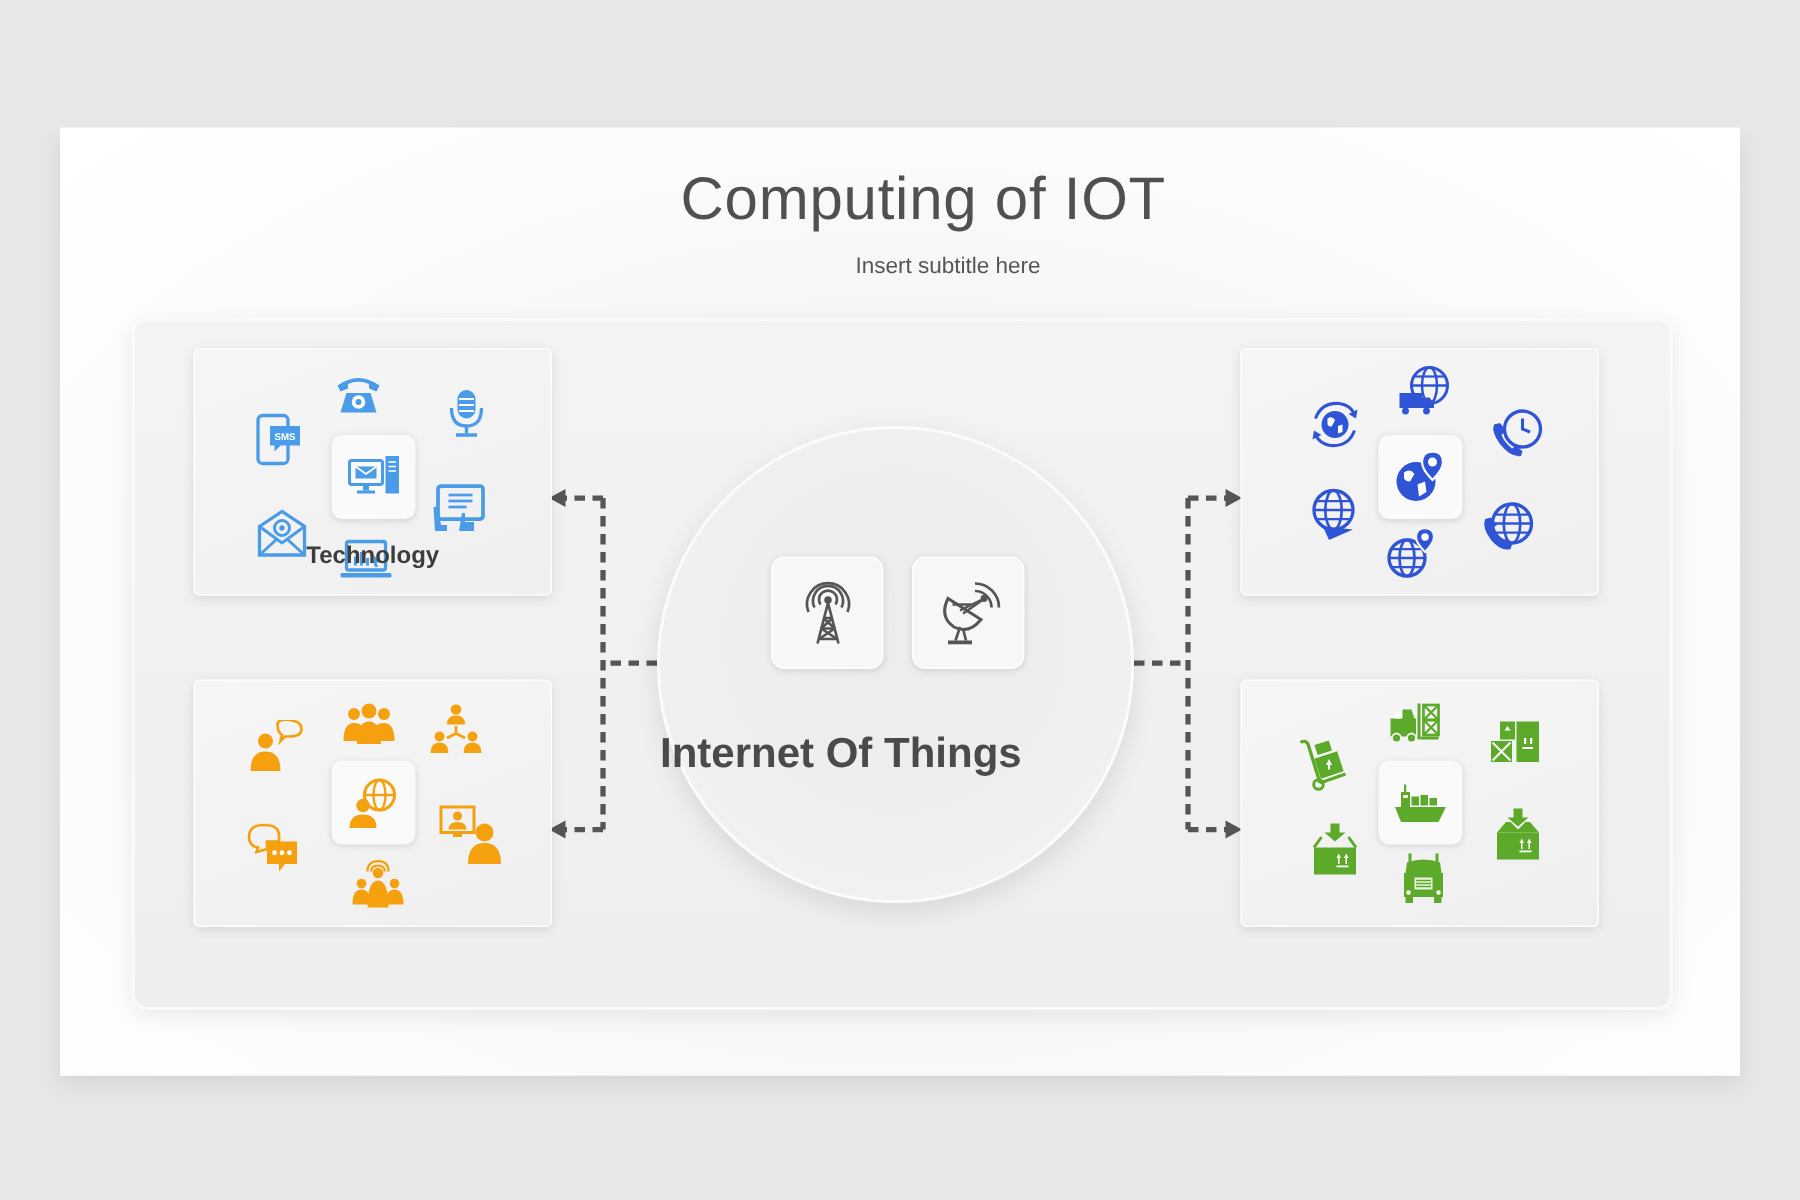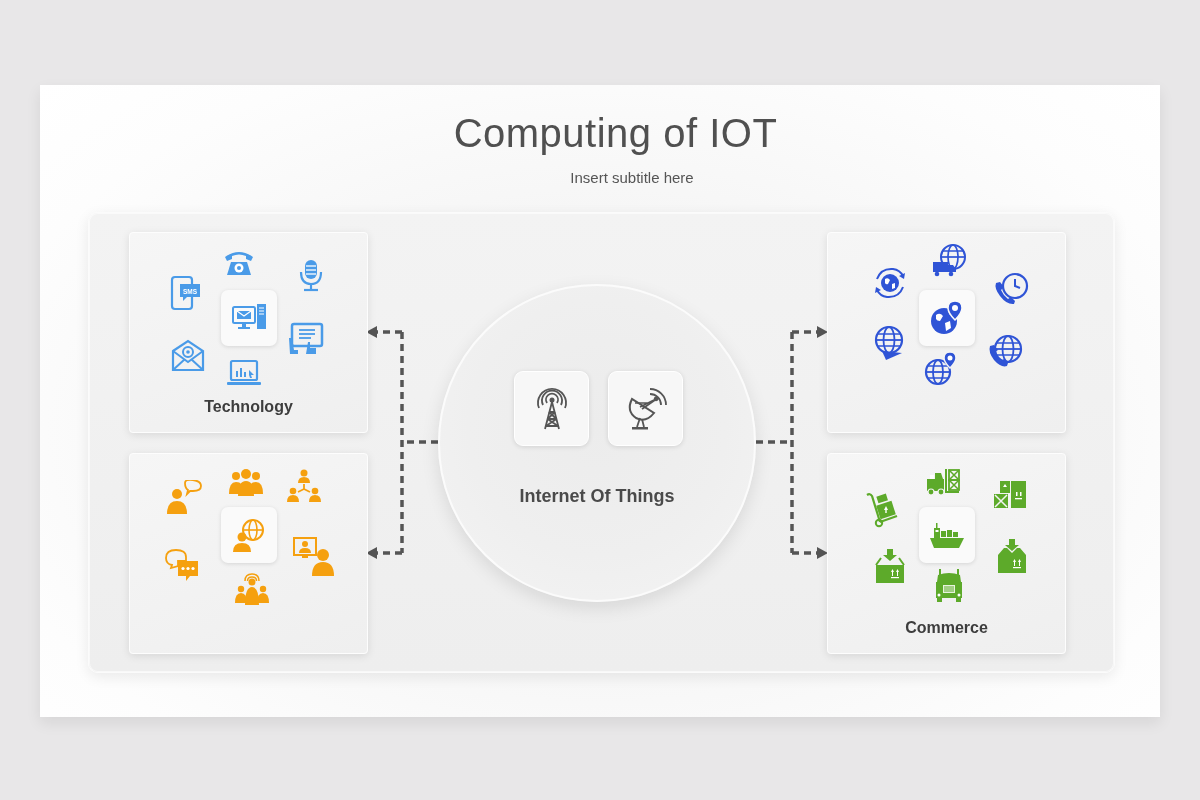--- a/index.html
+++ b/index.html
@@ -23,21 +23,21 @@
     font-size: 15px; color: #555; margin-left: 32px;
   }
   .frame {
     position: absolute; left: 48px; top: 127px; width: 1027px; height: 461px;
     border-radius: 10px;
     background: linear-gradient(180deg, #f3f3f3 0%, #eeeeee 100%);
     border: 1.5px solid #fbfbfb;
     box-shadow: 0 4px 14px rgba(0,0,0,0.08), inset 0 0 0 1px rgba(255,255,255,0.6);
   }
   .card {
-    position: absolute; width: 239px; height: 201px; border-radius: 4px;
+    position: absolute; width: 239px; height: 165px; border-radius: 4px;
     background: linear-gradient(160deg, #f6f6f6 0%, #efefef 100%);
     border: 1.5px solid #fdfdfd;
     box-shadow: 0 2px 8px rgba(0,0,0,0.10);
   }
   .card-label {
     position: absolute; left: 0; width: 100%; bottom: 16px; text-align: center;
     font-size: 16px; font-weight: bold; color: #3d3d3d;
   }
   .center-tile {
     position: absolute; left: 91px; top: 57px; width: 56px; height: 56px;
@@ -57,22 +57,22 @@
     box-shadow: 0 6px 18px rgba(0,0,0,0.10);
   }
   .hub-tile {
     position: absolute; top: 85px; width: 75px; height: 75px; border-radius: 9px;
     background: #f7f7f7; box-shadow: 0 1px 5px rgba(0,0,0,0.12);
     border: 1px solid #fff;
     display: flex; align-items: center; justify-content: center;
   }
   .hub-tile svg { width: 48px; height: 48px; }
   .hub-label {
-    position: absolute; left: 0; width: 100%; top: 200px; text-align: center;
-    font-size: 18px; font-weight: bold; color: #4a4a4a;
+    position: absolute; left: 0; width: 100%; top: 200px; text-align: left;
+    font-size: 28px; font-weight: bold; color: #4a4a4a;
   }
   .connectors { position: absolute; left: 0; top: 0; width: 1200px; height: 800px; pointer-events: none; }
 </style>
 </head>
 <body>
 
 <div class="slide">
   <h1 class="title">Computing of IOT</h1>
   <div class="subtitle">Insert subtitle here</div>
 </div>
@@ -425,21 +425,20 @@
           <line x1="13" y1="19" x2="23" y2="19"></line>
           <line x1="13" y1="21" x2="23" y2="21"></line>
           <line x1="13" y1="23" x2="23" y2="23"></line>
         </g>
         <rect x="6" y="30" width="5" height="4" fill="#5daa2a"></rect>
         <rect x="25" y="30" width="5" height="4" fill="#5daa2a"></rect>
         <circle cx="8" cy="27" r="1.5" fill="#fff"></circle>
         <circle cx="28" cy="27" r="1.5" fill="#fff"></circle>
       </svg>
   </div>
-  <div class="card-label">Commerce</div>
 </div>
 
 <div class="hub">
   <div class="hub-tile" style="left:74px;">
     <svg viewBox="0 0 48 48">
         <g fill="none" stroke="#555" stroke-width="1.8">
           <path d="M15 20 A10 10 0 1 1 33 20"></path>
           <path d="M11 23 A14 14 0 1 1 37 23"></path>
           <path d="M19 18 A6 6 0 1 1 29 18"></path>
         </g>

